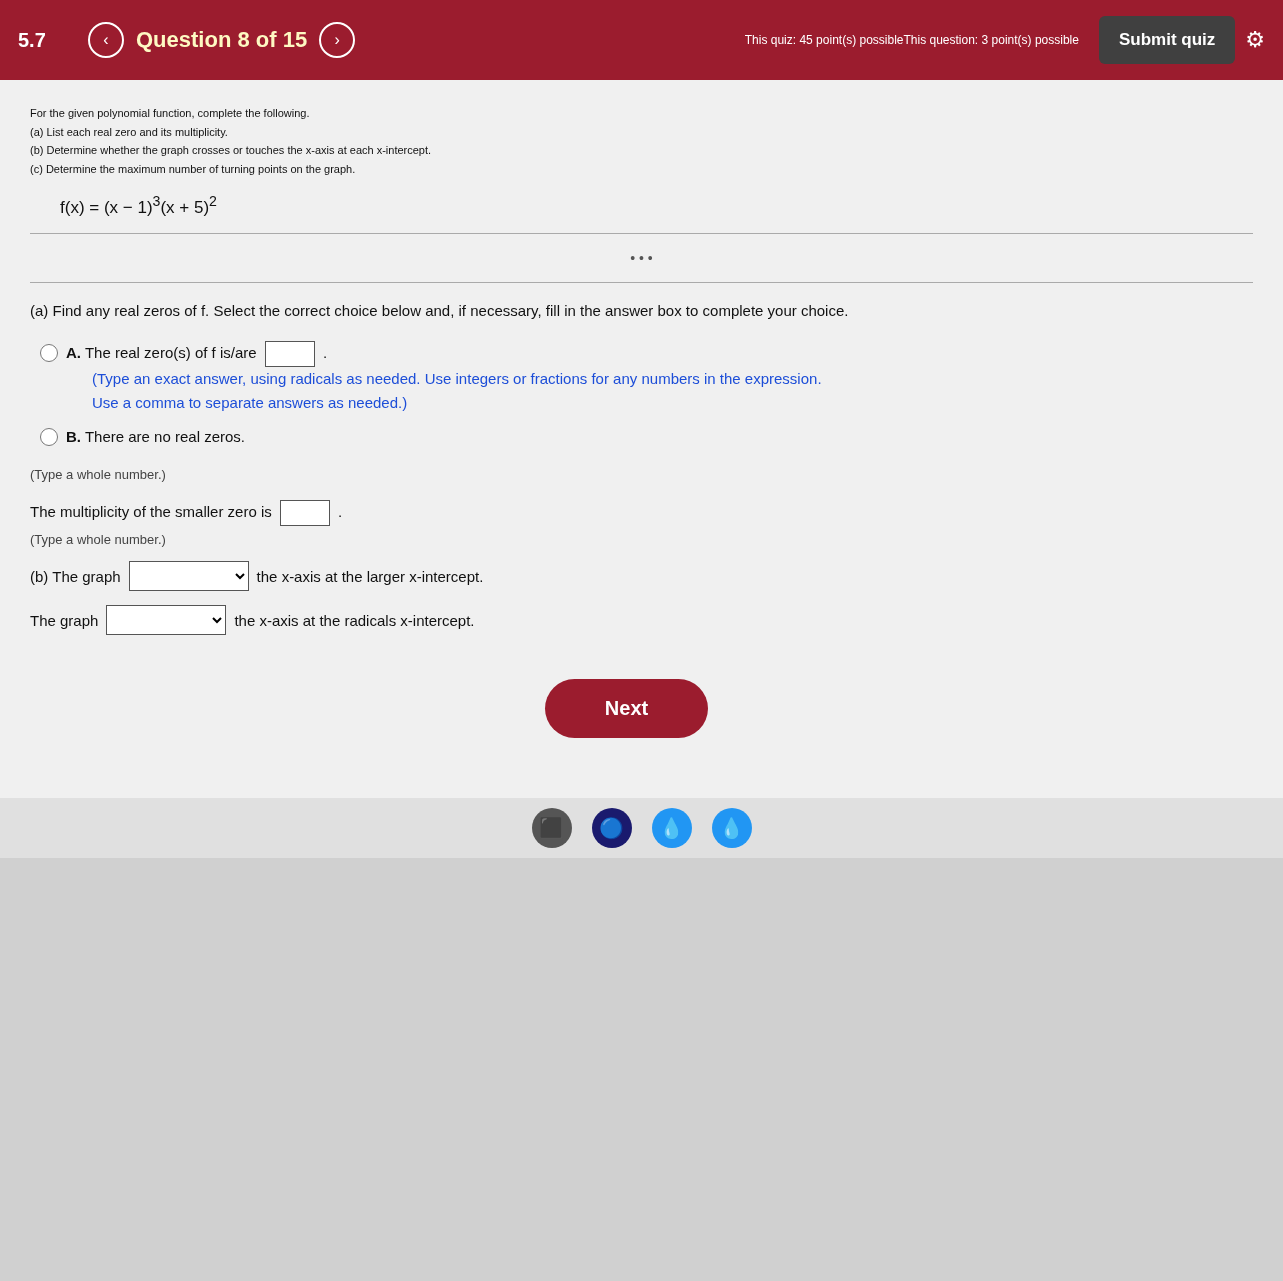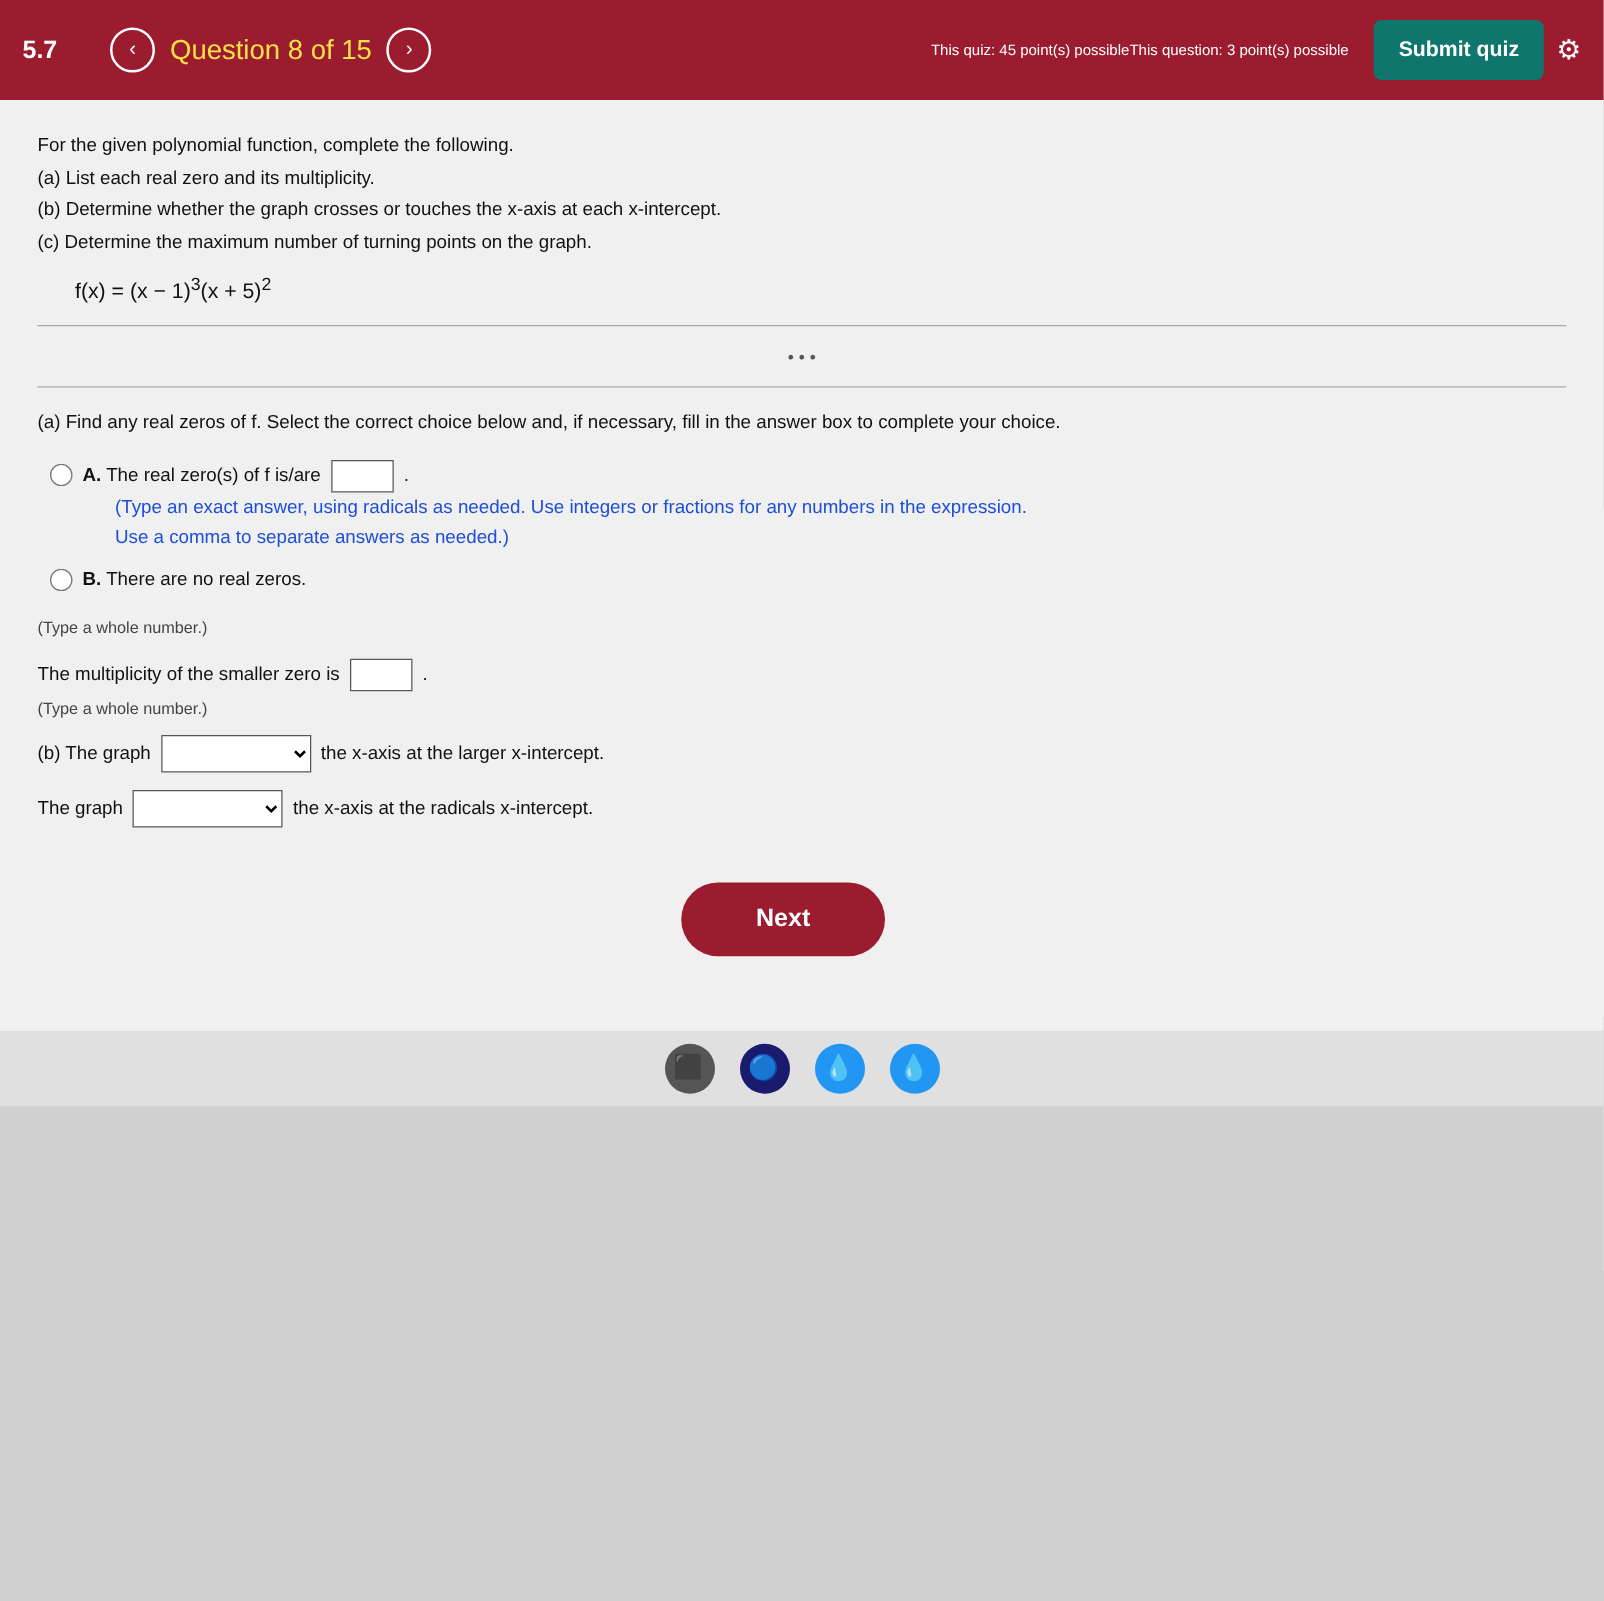--- a/index.html
+++ b/index.html
@@ -43,36 +43,36 @@
       height: 36px;
       display: flex;
       align-items: center;
       justify-content: center;
       cursor: pointer;
       font-size: 16px;
     }
 
     .question-label {
       font-size: 22px;
-      font-weight: normal;
-      color: #fde047;
+      font-weight: bold;
+      color: #fef9c3;
     }
 
     .quiz-info {
       display: flex;
       flex-direction: row;
       margin-left: auto;
       color: white;
       font-size: 12px;
       line-height: 1.5;
       margin-right: 20px;
     }
 
     .submit-btn {
-      background: #0f766e;
+      background: #404040;
       color: white;
       border: none;
       border-radius: 6px;
       padding: 14px 20px;
       font-size: 17px;
       font-weight: bold;
       cursor: pointer;
       white-space: nowrap;
     }
 
@@ -83,21 +83,21 @@
       cursor: pointer;
     }
 
     .main-content {
       background: #f0f0f0;
       margin: 0;
       padding: 24px 30px 20px 30px;
     }
 
     .problem-description {
-      font-size: 15px;
+      font-size: 11px;
       line-height: 1.7;
       color: #111;
       margin-bottom: 10px;
     }
 
     .function-display {
       font-size: 17px;
       margin: 14px 0 14px 30px;
       color: #111;
     }

